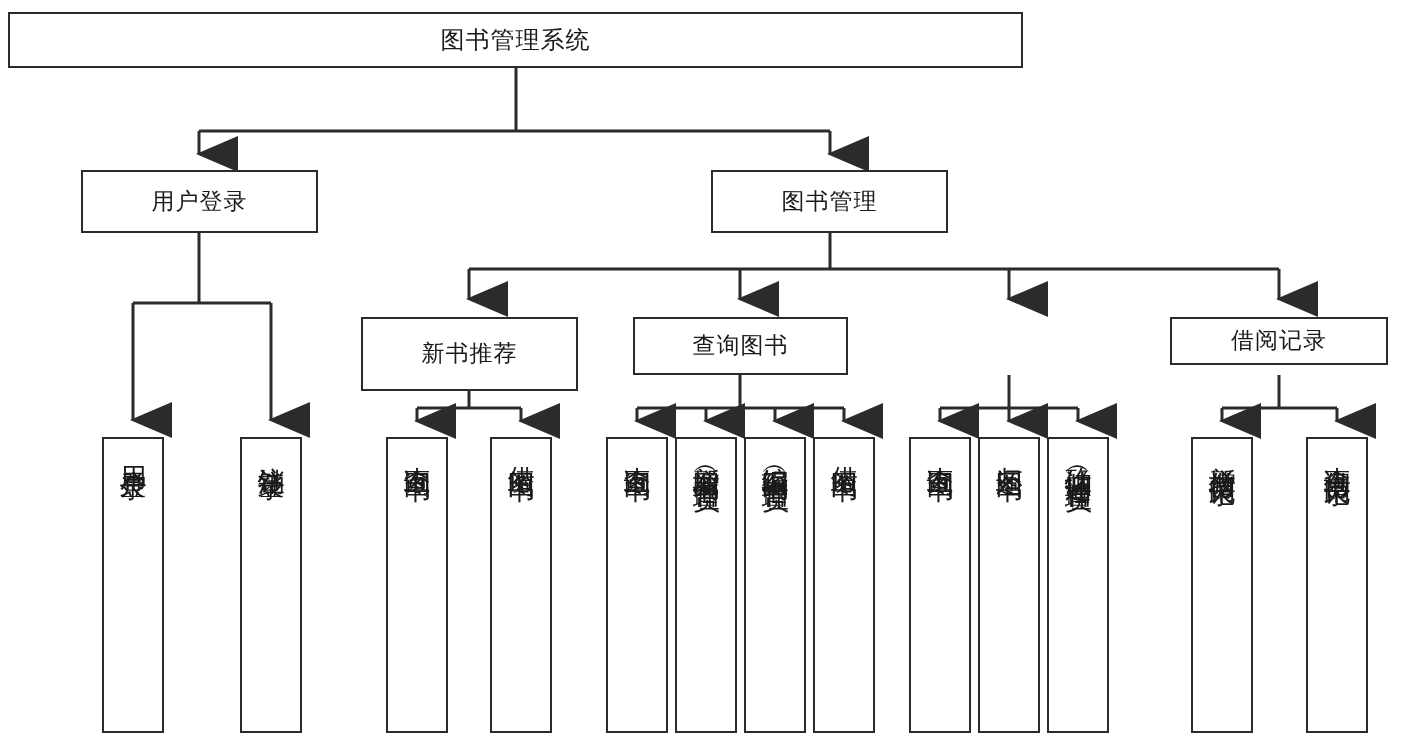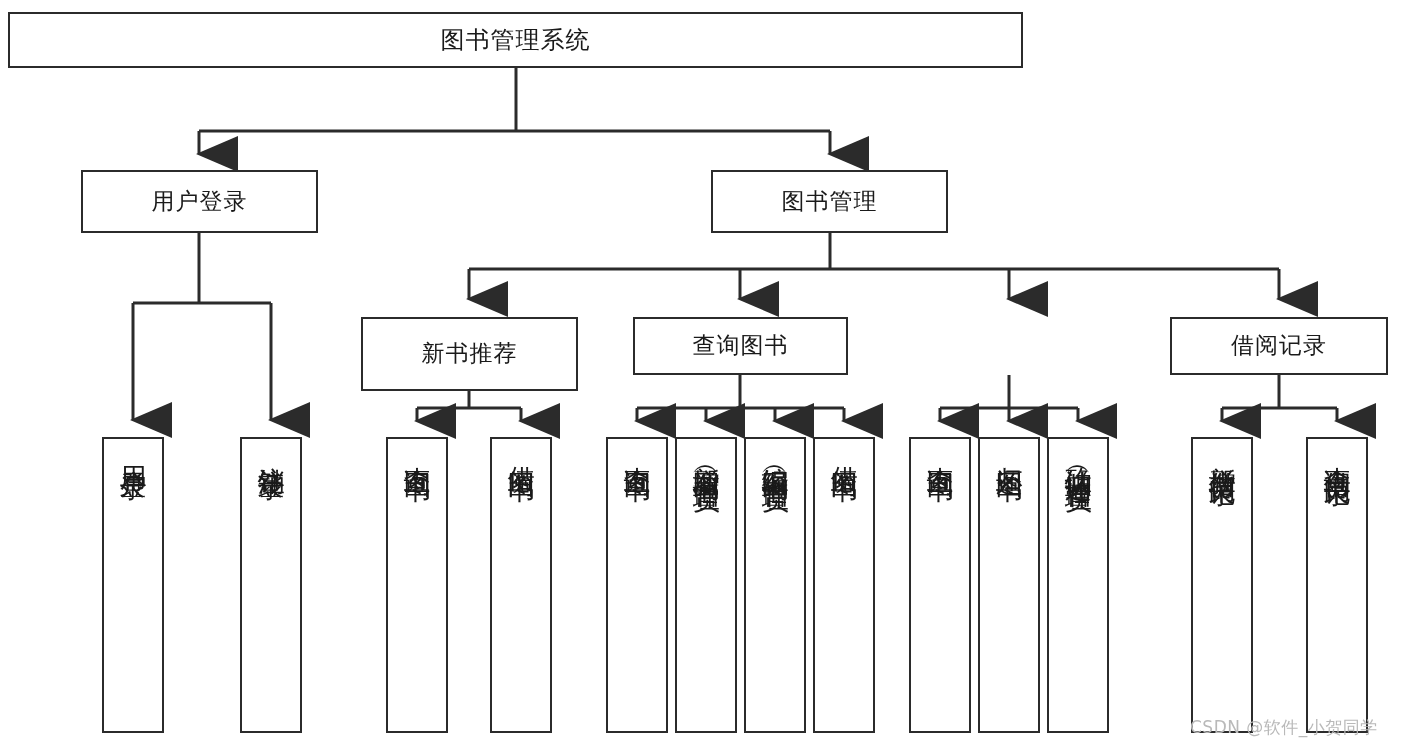--- a/index.html
+++ b/index.html
@@ -145,21 +145,21 @@
 
   <div class="node horiz" style="left:361px; top:317px; width:217px; height:74px;">
     <span class="lbl">新书推荐</span>
   </div>
 
   <div class="node horiz" style="left:633px; top:317px; width:215px; height:58px;">
     <span class="lbl">查询图书</span>
   </div>
 
 
-  <div class="node horiz" style="left:1170px; top:317px; width:218px; height:58px;">
+  <div class="node horiz" style="left:1170px; top:317px; width:218px; height:48px;">
     <span class="lbl">借阅记录</span>
   </div>
 
   <div class="node vert" style="left:102px; top:437px; width:62px; height:296px;">
     <span class="lbl">用户登录</span>
   </div>
 
   <div class="node vert" style="left:240px; top:437px; width:62px; height:296px;">
     <span class="lbl">注销登录</span>
   </div>
@@ -201,15 +201,14 @@
   </div>
 
   <div class="node vert" style="left:1191px; top:437px; width:62px; height:296px;">
     <span class="lbl">新增借阅记录</span>
   </div>
 
   <div class="node vert" style="left:1306px; top:437px; width:62px; height:296px;">
     <span class="lbl">查询借阅记录</span>
   </div>
 
-  <div class="watermark" style="left:1190px; top:716px;">CSDN @软件_小贺同学</div>
 
 </div>
 
 </body></html>

